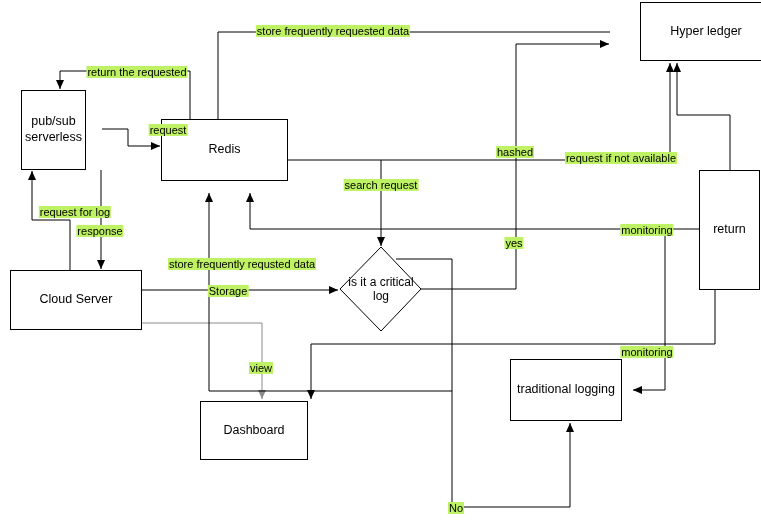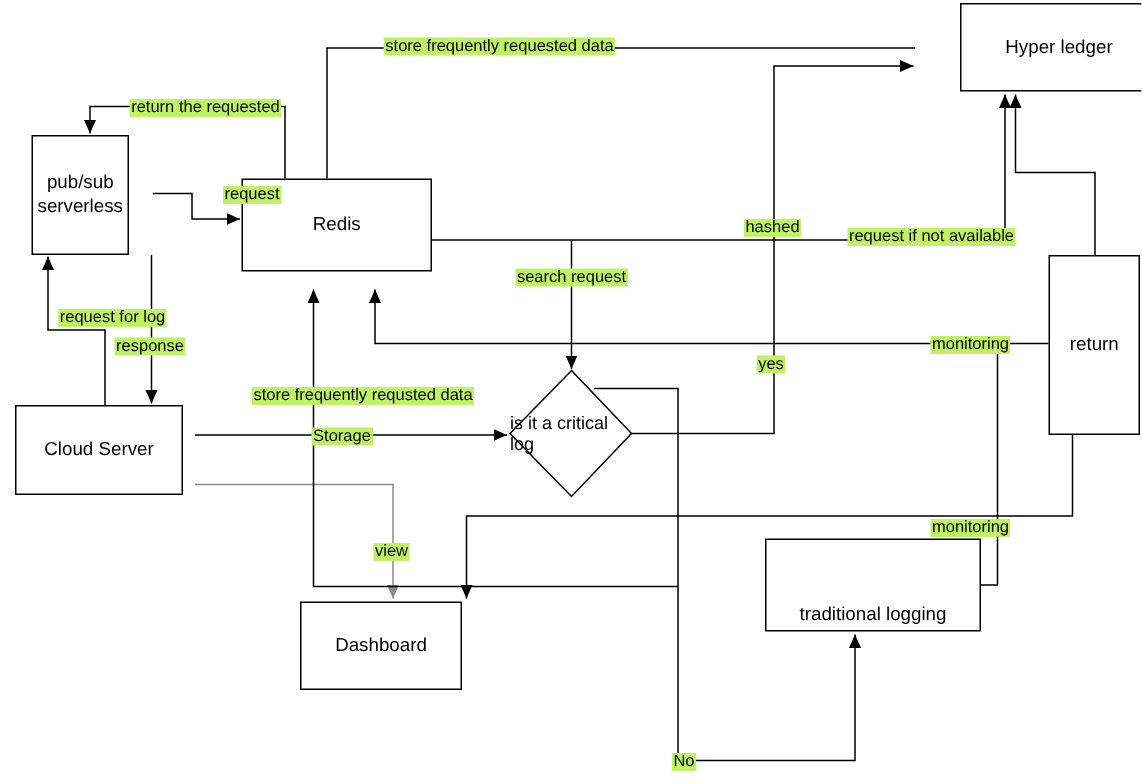--- a/index.html
+++ b/index.html
@@ -19,28 +19,28 @@
     display:flex;align-items:center;justify-content:center;
     text-align:center;
     font-size:12.5px;color:#000000;
     line-height:1.25;
     padding:2px;
   }
   .node span{display:block;width:100%;}
   #n-pubsub  {left:21px;  top:90px;  width:65px;  height:80px;}
   #n-redis   {left:161px; top:119px; width:127px; height:62px;}
   #n-hyper   {left:640px; top:2px;   width:132px; height:59px;}
-  #n-cloud   {left:10px;  top:270px; width:112px; height:60px;}
+  #n-cloud   {left:10px;  top:270px; width:132px; height:60px;}
   #n-dash    {left:200px; top:401px; width:108px; height:59px;}
-  #n-trad    {left:510px; top:359px; width:144px; height:62px;align-items:flex-end;}
+  #n-trad    {left:510px; top:359px; width:112px; height:62px;}
   #n-grafana {left:699px; top:170px; width:61px;  height:120px;}
   #n-decision{
     position:absolute;left:340px;top:248px;width:82px;height:83px;
     display:flex;align-items:center;justify-content:center;
-    font-size:12px;color:#000;line-height:1.15;
+    text-align:center;font-size:12px;color:#000;line-height:1.15;
     background:transparent;border:none;
   }
   .elabel{
     position:absolute;
     transform:translate(-50%,-50%);
     background:#bef264;
     font-size:11px;color:#000000;
     white-space:nowrap;
     padding:0 1px;
     line-height:1.1;

